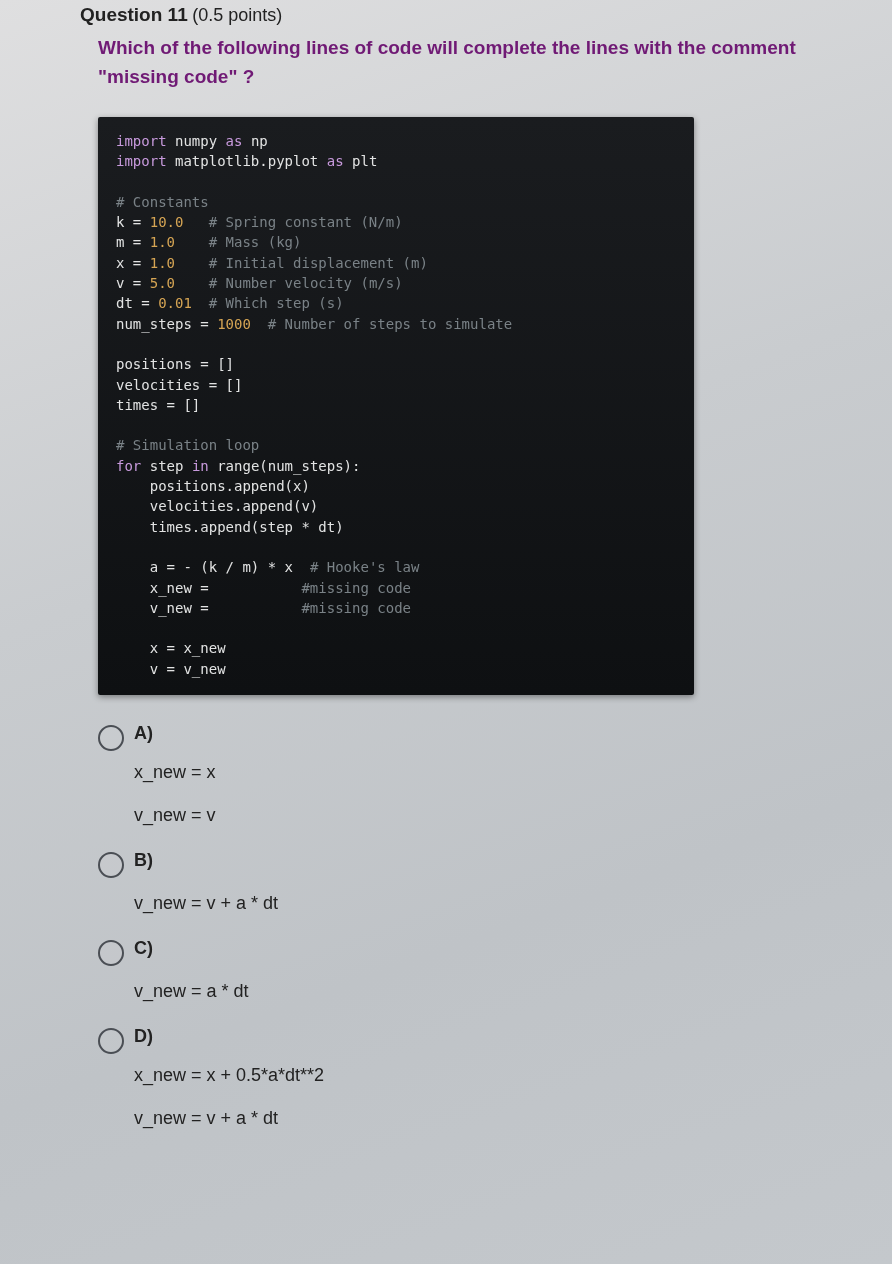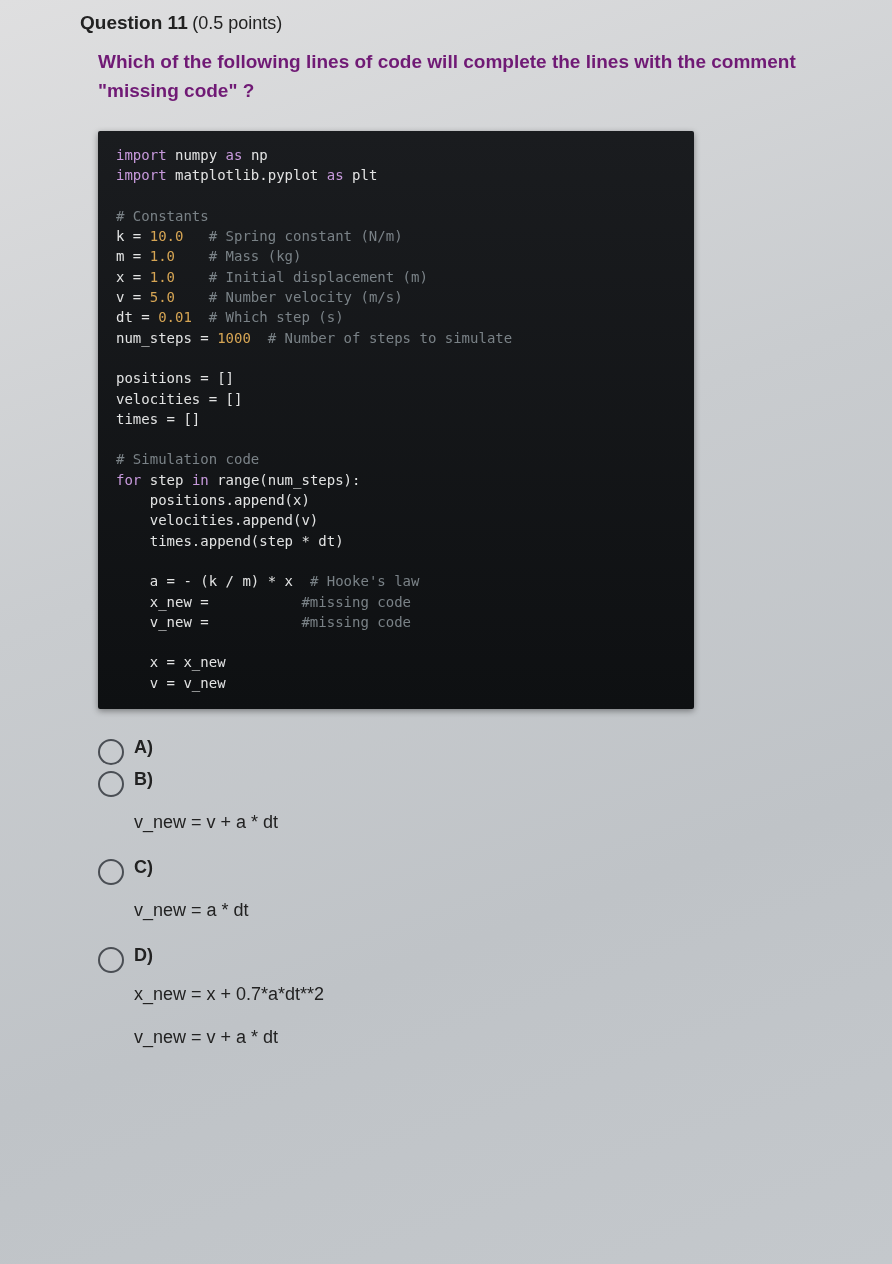--- a/index.html
+++ b/index.html
@@ -9,22 +9,22 @@
     background: #d4d6d9;
     background: linear-gradient(160deg, #dfdfe0 0%, #c9cccf 40%, #bfc3c7 70%, #c4c8cc 100%);
     width: 892px;
     min-height: 1264px;
     color: #222;
   }
   .page {
     padding: 0 80px 40px 80px;
   }
   .q-header {
-    padding-top: 12px;
-    margin-bottom: 14px;
+    padding-top: 4px;
+    margin-bottom: 8px;
   }
   .q-number {
     font-weight: 700;
     font-size: 19px;
     color: #222;
   }
   .q-points {
     font-weight: 400;
     font-size: 18px;
     color: #222;
@@ -109,39 +109,43 @@
 <span class="id">m = </span><span class="num">1.0</span><span class="cmt">    # Mass (kg)</span>
 <span class="id">x = </span><span class="num">1.0</span><span class="cmt">    # Initial displacement (m)</span>
 <span class="id">v = </span><span class="num">5.0</span><span class="cmt">    # Number velocity (m/s)</span>
 <span class="id">dt = </span><span class="num">0.01</span><span class="cmt">  # Which step (s)</span>
 <span class="id">num_steps = </span><span class="num">1000</span><span class="cmt">  # Number of steps to simulate</span>
 
 <span class="id">positions = []</span>
 <span class="id">velocities = []</span>
 <span class="id">times = []</span>
 
-<span class="cmt"># Simulation code</span>
+<span class="cmt"># Simulation loop</span>
 <span class="kw">for</span><span class="id"> step </span><span class="kw">in</span><span class="id"> range(num_steps):</span>
 <span class="id">    positions.append(x)</span>
 <span class="id">    velocities.append(v)</span>
 <span class="id">    times.append(step * dt)</span>
 
 <span class="id">    a = - (k / m) * x  </span><span class="cmt"># Hooke's law</span>
 <span class="id">    x_new =           </span><span class="cmt">#missing code</span>
 <span class="id">    v_new =           </span><span class="cmt">#missing code</span>
 
 <span class="id">    x = x_new</span>
 <span class="id">    v = v_new</span></div>
 
   <div class="options">
 
     <div class="option">
       <div class="radio"></div>
       <div class="opt-body">
         <div class="opt-label">A)</div>
+        <div class="opt-content">
+          <div>x_new = x</div>
+          <div class="line2">v_new = v</div>
+        </div>
       </div>
     </div>
 
     <div class="option">
       <div class="radio"></div>
       <div class="opt-body">
         <div class="opt-label">B)</div>
         <div class="opt-content">
           <div class="line2">v_new = v + a * dt</div>
         </div>
@@ -156,20 +160,20 @@
           <div class="line2">v_new = a * dt</div>
         </div>
       </div>
     </div>
 
     <div class="option">
       <div class="radio"></div>
       <div class="opt-body">
         <div class="opt-label">D)</div>
         <div class="opt-content">
-          <div>x_new = x + 0.7*a*dt**2</div>
+          <div>x_new = x + 0.5*a*dt**2</div>
           <div class="line2">v_new = v + a * dt</div>
         </div>
       </div>
     </div>
 
   </div>
 </div>
 
 </body></html>

